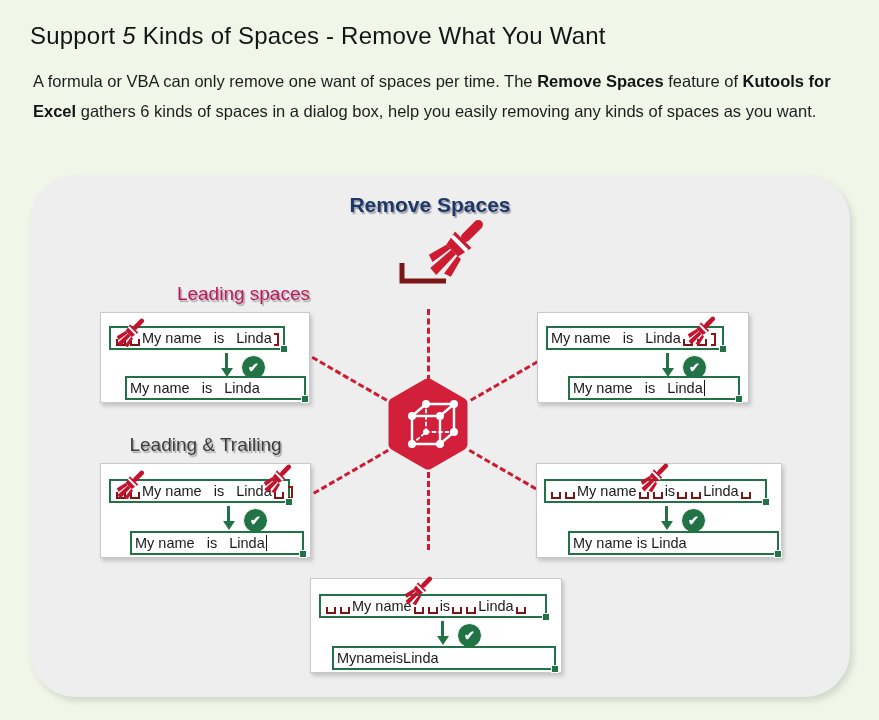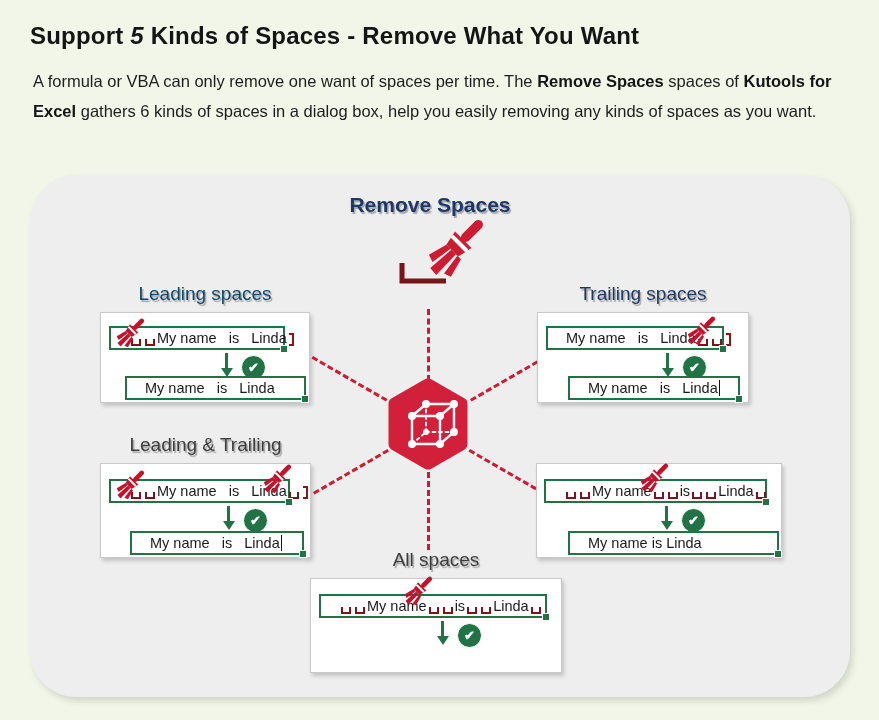--- a/index.html
+++ b/index.html
@@ -10,21 +10,21 @@
   html,body{width:879px;height:720px;}
   body{
     background:#f1f6e8;
     font-family:"Liberation Sans", sans-serif;
     overflow:hidden;
   }
   .page{position:relative;width:879px;height:720px;}
 
   .title{
     position:absolute;left:30px;top:22px;width:820px;
-    font-size:24px;font-weight:700;color:#141414;letter-spacing:.2px;
+    font-size:24px;font-weight:400;color:#141414;letter-spacing:.2px;
   }
   .title em{font-style:italic;}
 
   .intro{
     position:absolute;left:33px;top:66px;width:818px;
     font-size:16.5px;line-height:30px;color:#1d1d1d;
   }
   .intro b{font-weight:700;color:#141414;}
 
   .board{
@@ -55,21 +55,21 @@
     font-size:19px;color:var(--label-dark);
     text-shadow:1.5px 1.5px 1px rgba(80,80,80,.45);
   }
   .ex-box{
     position:absolute;left:0;top:29px;width:100%;
     background:#fff;border:1px solid #c9c9c9;
     box-shadow:2px 3px 4px rgba(0,0,0,.18);
   }
   .cell{
     position:absolute;height:24px;border:2px solid var(--green);background:#fff;
-    display:flex;align-items:center;padding:0 18px;white-space:pre;
+    display:flex;align-items:center;padding:0 3px;white-space:pre;
     font-size:14.5px;color:#1a1a1a;
   }
   .sp{display:inline-block;width:10px;height:7px;border:2px solid var(--dark-red);
       border-top:none;margin:0 2px;align-self:flex-end;margin-bottom:2px;flex:none;}
   .endmark{display:inline-block;width:5px;height:13px;border:2px solid #8c1515;
       border-left:none;margin-left:2px;align-self:flex-end;margin-bottom:2px;flex:none;}
   .cursor{display:inline-block;width:1.5px;height:16px;background:#111;margin-left:1px;flex:none;}
   .handle{position:absolute;width:8px;height:8px;background:var(--green);
       border:1px solid #fff;right:-5px;bottom:-5px;}
   .arrow{position:absolute;width:3px;height:15px;background:var(--green);}
@@ -139,21 +139,21 @@
         <path d="M35.5 33 L39.5 33 L43.5 48 L38 50 Z" fill="currentColor"></path>
       </g>
     </symbol>
   </defs>
 </svg>
 
 <div class="page">
 
   <h1 class="title"><span>Support </span><em>5</em><span> Kinds of Spaces - Remove What You Want</span></h1>
 
-  <p class="intro"><span>A formula or VBA can only remove one want of spaces per time. The </span><b>Remove Spaces</b><span> spaces of </span><b>Kutools for Excel</b><span> gathers 6 kinds of spaces in a dialog box, help you easily removing any kinds of spaces as you want.</span></p>
+  <p class="intro"><span>A formula or VBA can only remove one want of spaces per time. The </span><b>Remove Spaces</b><span> feature of </span><b>Kutools for Excel</b><span> gathers 6 kinds of spaces in a dialog box, help you easily removing any kinds of spaces as you want.</span></p>
 
   <div class="board">
 
     <div class="board-heading">Remove Spaces</div>
 
     <svg class="big-broom" viewBox="0 0 105 88">
       <polyline points="14,44 14,62 58,62" fill="none" stroke="#7b1416" stroke-width="5"></polyline>
       <use href="#broom" x="28" y="-10" width="78" height="83"></use>
     </svg>
 
@@ -180,42 +180,41 @@
             <circle cx="26" cy="66" r="4"></circle>
           <circle cx="40" cy="26" r="4"></circle>
             <circle cx="68" cy="26" r="4"></circle>
           <circle cx="68" cy="54" r="4"></circle>
             <circle cx="40" cy="54" r="3"></circle>
         </g>
       </svg>
     </div>
 
     <div class="ex" id="g0">
-      <div class="ex-label" style="color: #0c4a6e;">Leading spaces</div>
+      <div class="ex-label" style="color: #be185d; text-align: right;">Leading spaces</div>
       <div class="ex-box">
         <div class="cell before">
           <span class="before-content cell-flex" style="display:contents"><span class="sp"></span><span class="sp"></span><span class="ct">My name   is   Linda</span><span class="endmark"></span></span>
           <span class="handle"></span>
         </div>
         <div class="arrow"></div>
         <div class="badge">
             <span>✔</span>
           </div>
         <div class="cell after">
           <span class="after-content" style="display:contents"><span class="ct">My name   is   Linda</span></span>
           <span class="handle"></span>
         </div>
         <svg class="mini-broom" viewBox="0 0 60 64">
             <use href="#broom" width="60" height="64"></use>
           </svg>
       </div>
     </div>
 
     <div class="ex" id="g1">
-      <div class="ex-label" style="color: rgb(30, 56, 102);">Trailing spaces</div>
       <div class="ex-box">
         <div class="cell before">
           <span class="before-content" style="display:contents"><span class="ct">My name   is   Linda</span><span class="sp"></span><span class="sp"></span><span class="endmark"></span></span>
           <span class="handle"></span>
         </div>
         <div class="arrow"></div>
         <div class="badge">
             <span>✔</span>
           </div>
         <div class="cell after">
@@ -266,30 +265,33 @@
           <span class="after-content" style="display:contents"><span class="ct">My name is Linda</span></span>
           <span class="handle"></span>
         </div>
         <svg class="mini-broom" viewBox="0 0 60 64">
             <use href="#broom" width="60" height="64"></use>
           </svg>
       </div>
     </div>
 
     <div class="ex" id="g4">
-      <div class="ex-label" style="color: rgb(61, 61, 61);">All spaces</div>
       <div class="ex-box">
         <div class="cell before">
           <span class="before-content" style="display:contents"><span class="sp"></span><span class="sp"></span><span class="ct">My name</span><span class="sp"></span><span class="sp"></span><span class="ct">is</span><span class="sp"></span><span class="sp"></span><span class="ct">Linda</span><span class="sp"></span></span>
           <span class="handle"></span>
         </div>
         <div class="arrow"></div>
         <div class="badge">
             <span>✔</span>
           </div>
+        <div class="cell after">
+          <span class="after-content" style="display:contents"><span class="ct">MynameisLinda</span></span>
+          <span class="handle"></span>
+        </div>
         <svg class="mini-broom" viewBox="0 0 60 64">
             <use href="#broom" width="60" height="64"></use>
           </svg>
       </div>
     </div>
 
   </div>
 </div>
 
 </body></html>

